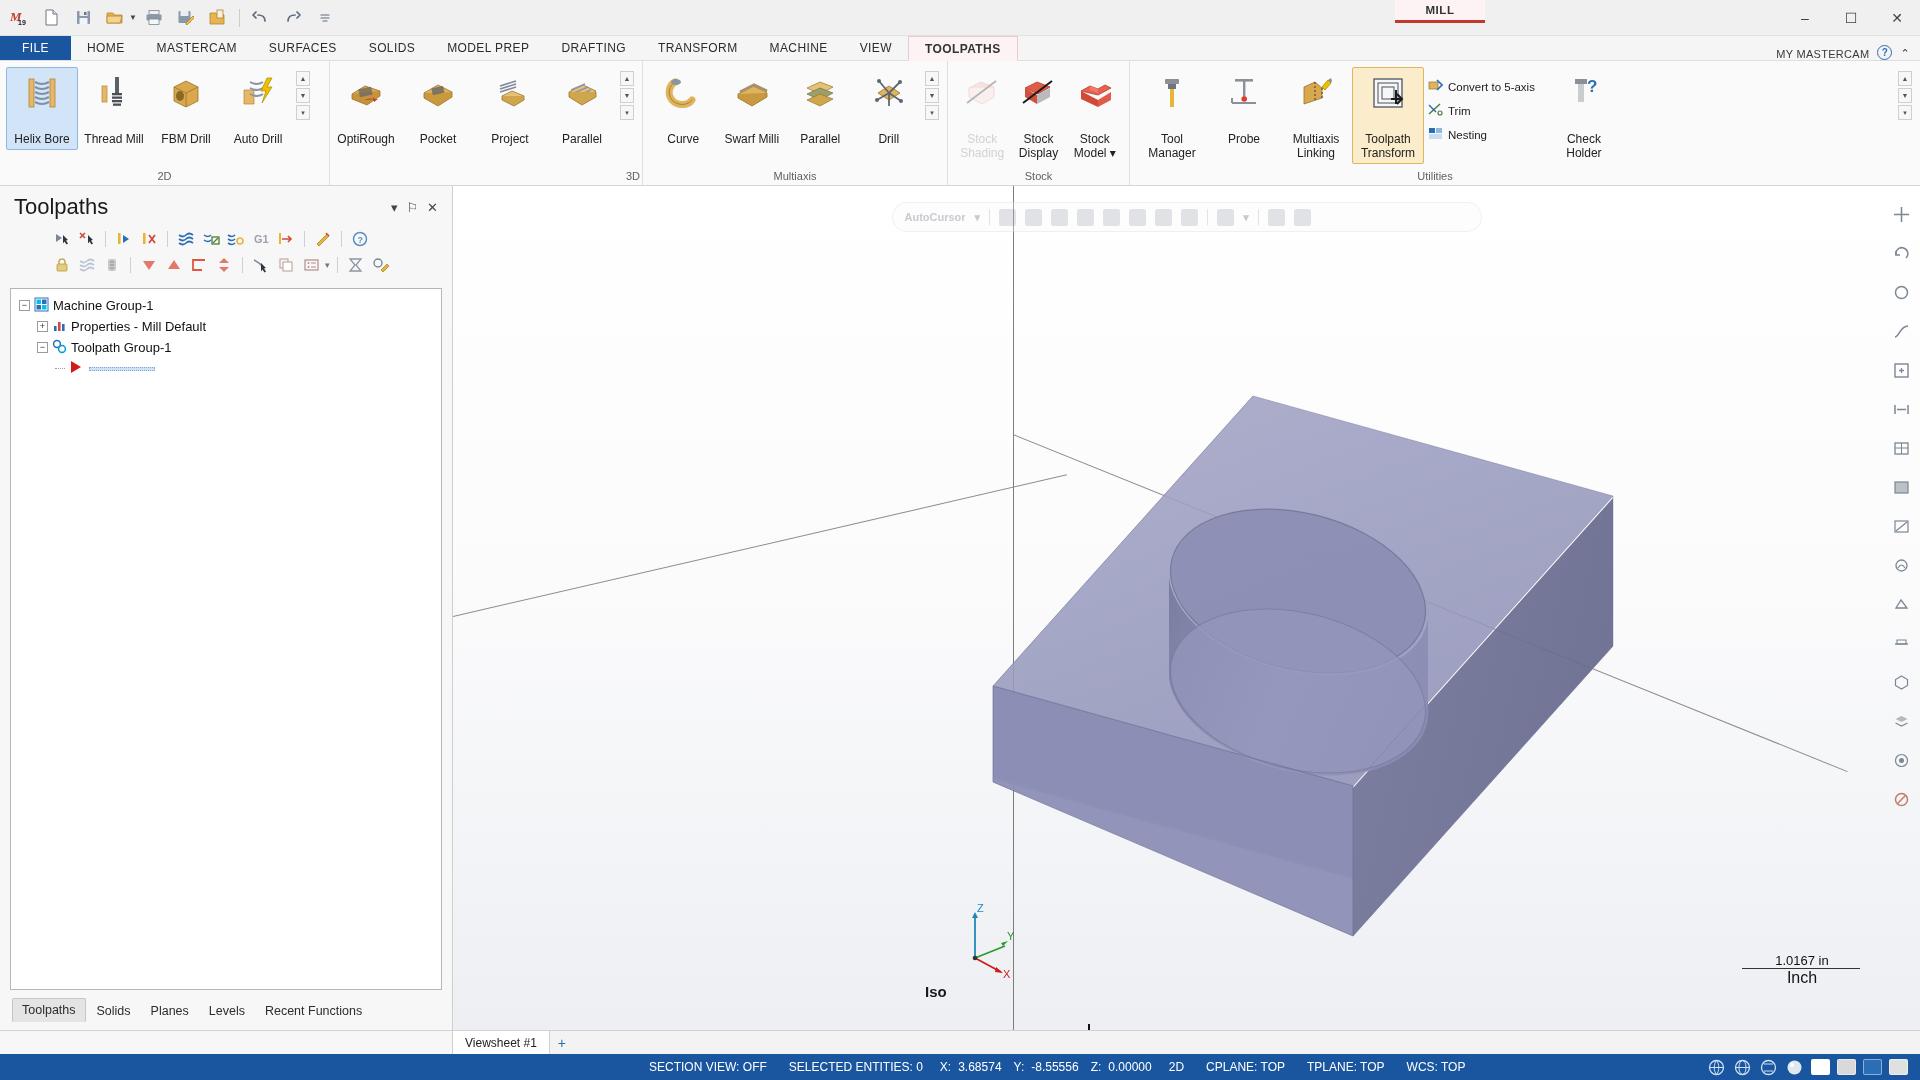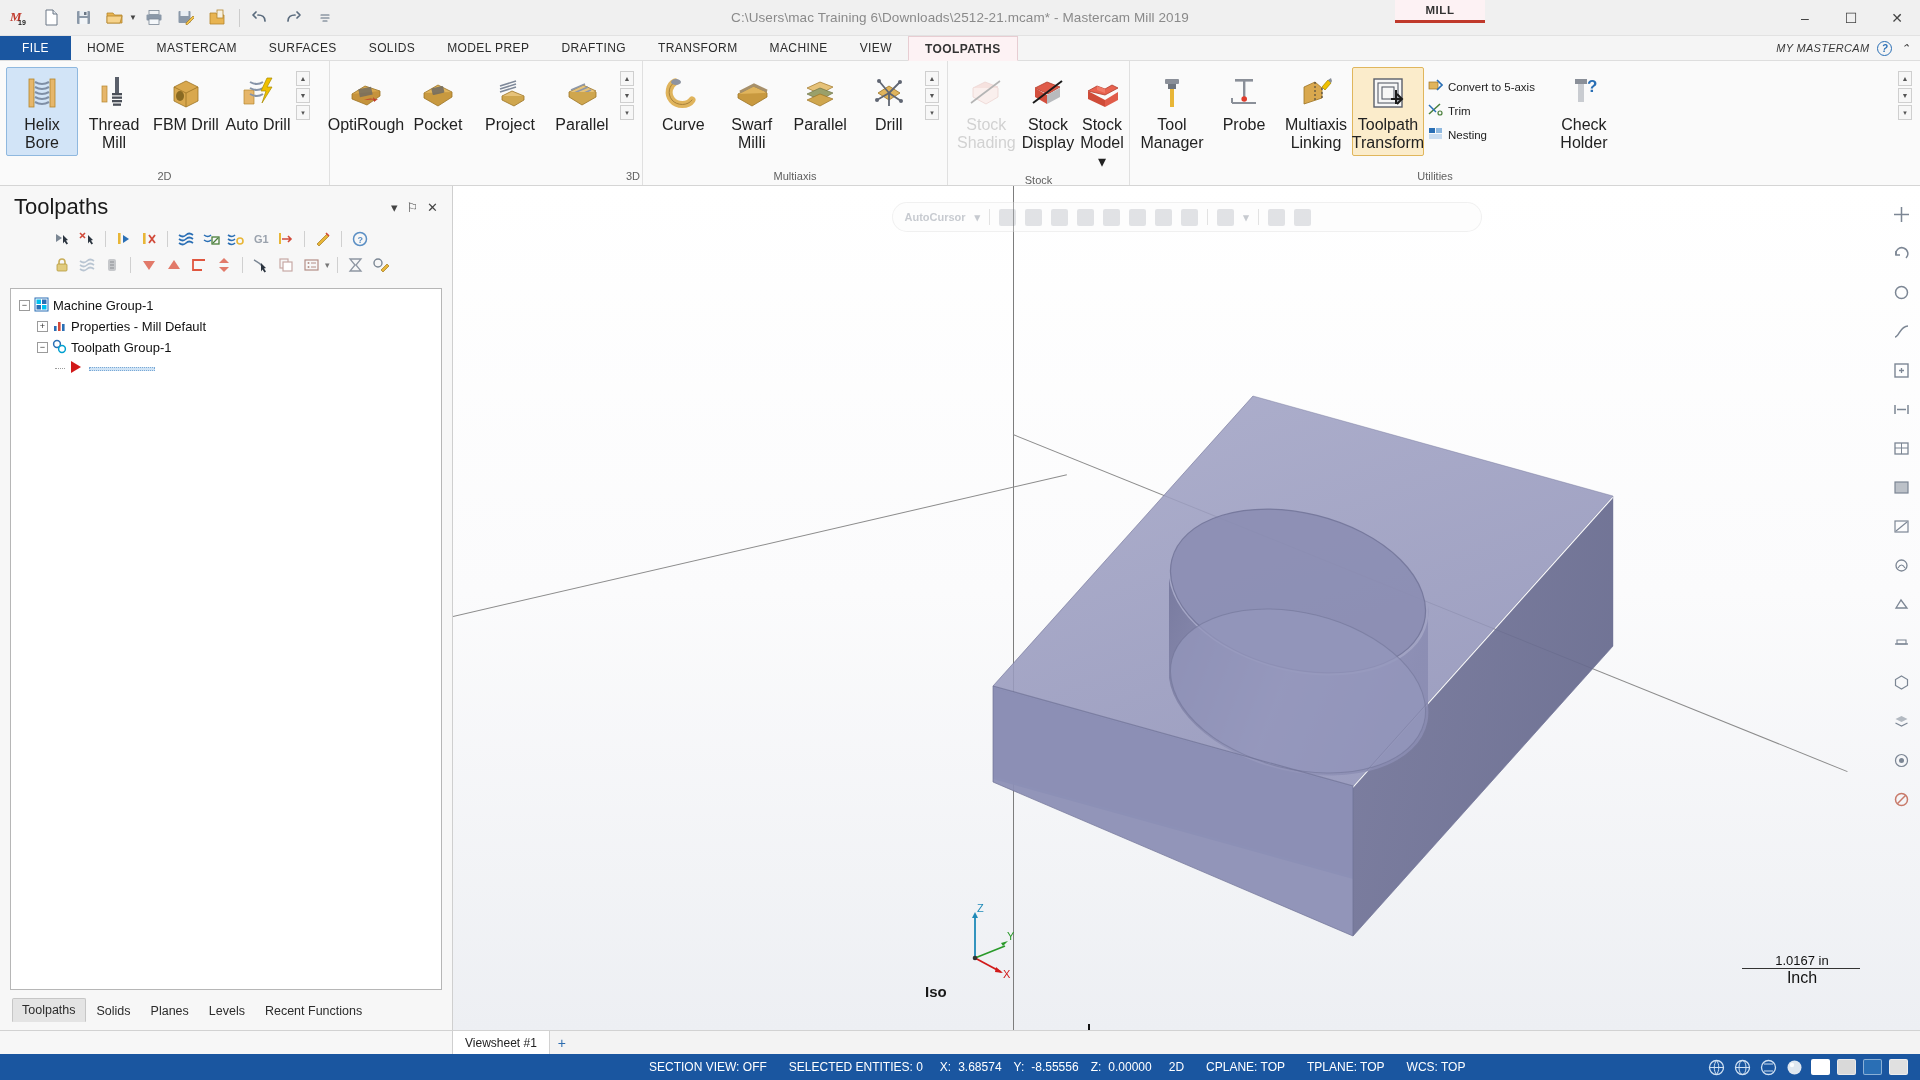--- a/index.html
+++ b/index.html
@@ -47,42 +47,42 @@
             border-bottom:1px solid #dedede; }
   .tab {
     padding:0 16px; display:flex; align-items:center; font-size:12px; letter-spacing:.4px;
     color:#2c2c2c; cursor:pointer; white-space:nowrap;
   }
   .tab.file { background:#1a56a0; color:#fff; font-weight:500; padding:0 22px; }
   .tab.active { background:#fdf2f4; color:#333; font-weight:600;
                 border-top:1px solid #e7cdd2; border-left:1px solid #e7cdd2; border-right:1px solid #e7cdd2;
                 border-bottom:1px solid #fdf2f4; margin-bottom:-1px; }
   .mymc {
-    margin-left:auto; display:flex; align-items:center; gap:8px; padding-right:10px;
-    font-size:11px; color:#3a3a3a; letter-spacing:.3px;font-style:italic;
+    margin-left:auto; display:flex; align-items:flex-end; gap:8px; padding-right:10px;
+    font-size:11px; color:#3a3a3a; letter-spacing:.3px;
   }
   .help-circ {
     width:15px;height:15px;border-radius:50%;border:1.4px solid #2a6fb5;color:#2a6fb5;
     font-size:10px; display:flex;align-items:center;justify-content:center; font-weight:bold; cursor:pointer;
   }
 
   
   .ribbon { height:125px; background:#fafafa; display:flex; border-bottom:1px solid #d5d5d5; }
   .rgroup { display:flex; flex-direction:column; justify-content:space-between;
             border-right:1px solid #e0e0e0; padding:0 2px; position:relative; }
   .rgroup-items { display:flex; align-items:flex-start; padding:6px 4px 0 4px; flex:1; }
   .rgroup-title { text-align:center; font-size:11px; color:#606060; padding-bottom:3px; }
   .bigbtn {
     width:72px; min-height:78px; display:flex; flex-direction:column; align-items:center;
     justify-content:flex-start; gap:3px; padding:5px 2px 2px 2px; border-radius:2px; cursor:pointer;
     border:1px solid transparent;
   }
   .bigbtn.selected { background:#d2e4f7; border:1px solid #8fb8df; }
   .bigbtn.disabled { cursor:default; opacity:.42; }
-  .bigbtn .lbl { font-size:16px; text-align:center; line-height:1.15; color:#222; }
+  .bigbtn .lbl { font-size:12px; text-align:center; line-height:1.15; color:#222;margin-top:17px; }
   .bigbtn.disabled .lbl { color:#9a9a9a; }
   .ico { height:40px; display:flex; align-items:center; justify-content:center; }
 
   .spinner { display:flex; flex-direction:column; justify-content:center; gap:2px;
              margin:4px 2px 0 2px; align-self:flex-start; }
   .spinner div {
     width:14px; height:15px; border:1px solid #cfcfcf; background:#f7f7f7;
     display:flex; align-items:center; justify-content:center; font-size:7px; color:#555; cursor:pointer;
   }
 
@@ -240,21 +240,20 @@
             <path d="M5 12c0-4 3-6 7-6m2-3l3 3-3 3" fill="none" stroke="#5a6b7d" stroke-width="1.7" stroke-linecap="round" stroke-linejoin="round"></path>
           </svg>
       </div>
       <div class="qat-btn">
         <svg width="14" height="14" viewBox="0 0 14 14">
             <path d="M3 4h8M3 7h8M5 10h4" stroke="#5a6b7d" stroke-width="1.2" stroke-linecap="round"></path>
           </svg>
       </div>
     </div>
 
-    <div class="title-text">C:\Users\mac Training 6\Downloads\2512-21.mcam* - Mastercam Mill 2019</div>
     <div class="mill-tab">MILL</div>
 
     <div class="wincontrols">
       <div>–</div>
       <div>☐</div>
       <div class="close">✕</div>
     </div>
   </div>
 
   <div class="tabbar">

